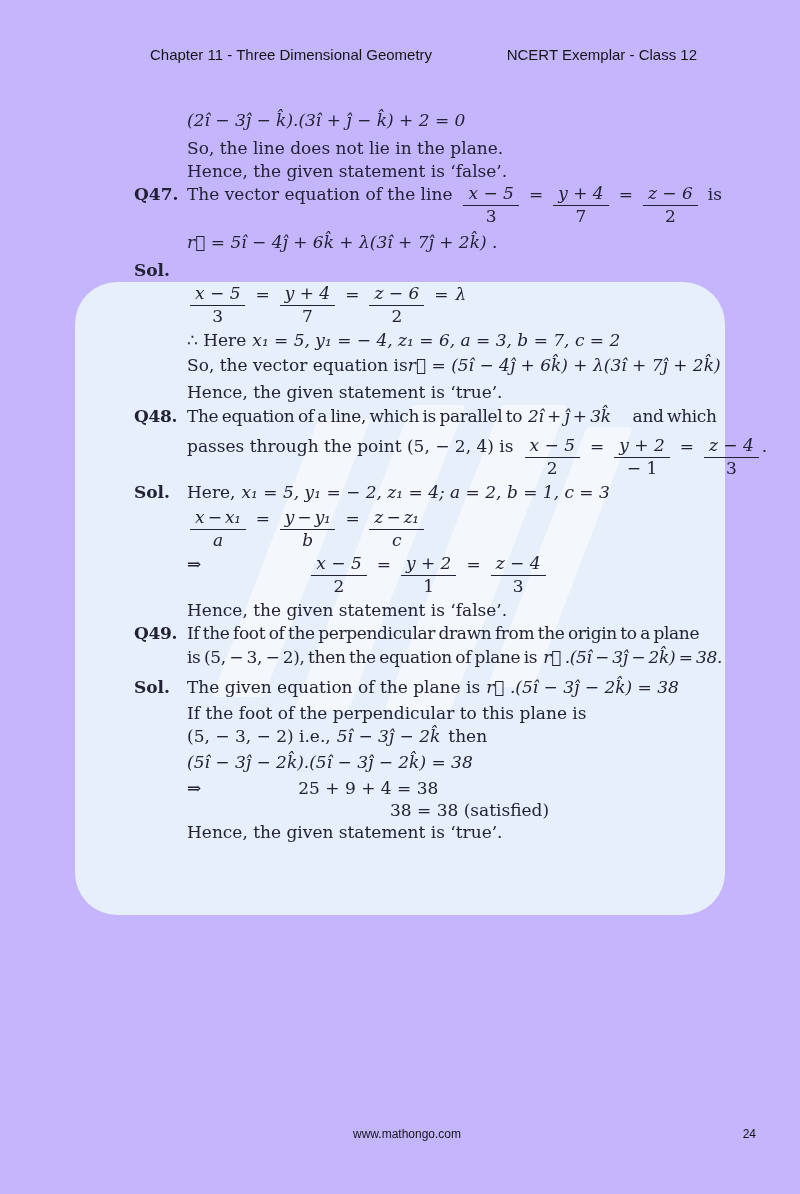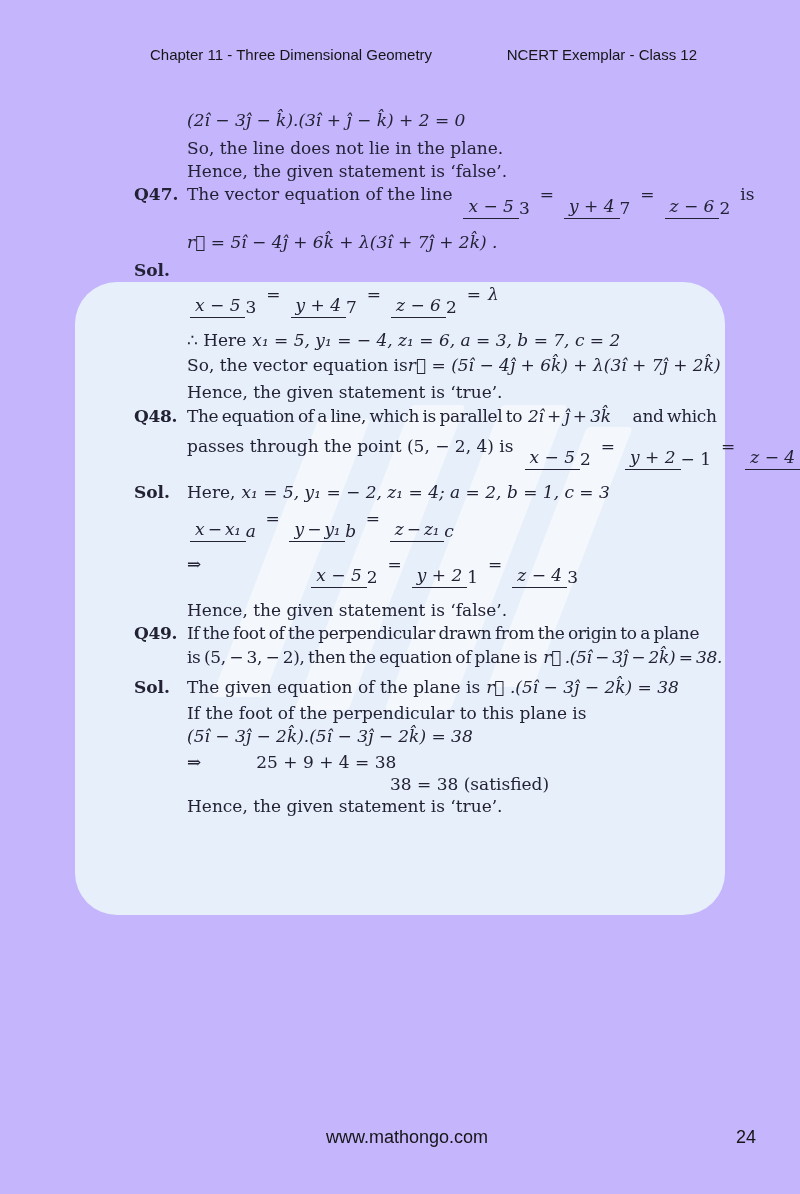--- a/index.html
+++ b/index.html
@@ -21,31 +21,31 @@
           font-size:15px;color:#151515;}
   .content{position:absolute;left:134px;top:110px;width:560px;}
   .line{position:relative;display:flex;white-space:nowrap;font-size:17px;}
   .ind{padding-left:53px;}
   .lbl{flex:0 0 53px;font-weight:bold;font-style:normal;}
   .math{font-style:italic;}
   .rm{font-style:normal;}
   .tight{letter-spacing:-0.35px;word-spacing:-1.6px;}
   .h22{height:22px}.h23{height:23px}.h24{height:24px}.h25{height:25px}.h26{height:26px}
   .h27{height:27px}.h28{height:28px}.h30{height:30px}.h46{height:46px}.h48{height:48px}
-  .frac{display:inline-flex;flex-direction:row;align-items:center;line-height:1.15;
+  .frac{display:inline-flex;flex-direction:column;align-items:center;line-height:1.15;
         margin:0 3px;font-size:17px;}
   .frac .num{display:block;padding:0 5px 1px;border-bottom:1.5px solid #222234;font-style:italic;}
   .frac .den{display:block;font-style:italic;padding-top:1px;}
   .frac .den.rm{font-style:normal;}
   .eq{margin:0 7px;font-style:normal;}
   .mr6{margin-right:6px}.mr7{}.mr8{margin-right:8px}
   .ml6{margin-left:22px}.ml7{margin-left:7px}.ml8{margin-left:8px}
-  .ml110{margin-left:110px}.ml123{margin-left:55px}.ml203{margin-left:203px}
+  .ml110{margin-left:110px}.ml123{margin-left:97px}.ml203{margin-left:203px}
   .footer{position:absolute;top:1127px;left:14px;right:0;height:18px;
-          font-family:"Liberation Sans",sans-serif;font-size:18px;color:#151515;}
+          font-family:"Liberation Sans",sans-serif;font-size:12px;color:#151515;}
   .footer .url{position:absolute;left:50%;transform:translateX(-50%);}
   .footer .page-num{position:absolute;right:44px;text-align:right;}
 </style>
 </head>
 <body>
 
 <div class="page">
 
   <div class="panel"></div>
 
@@ -207,20 +207,25 @@
 
     <div class="line h26">
       <b class="lbl">Sol.</b>
       <span class="mr6">The given equation of the plane is</span>
       <span class="math">r⃗ .(5î − 3ĵ − 2k̂) = 38</span>
     </div>
     <div class="line h23 ind">
       <span>If the foot of the perpendicular to this plane is</span>
     </div>
     <div class="line h26 ind">
+      <span class="rm mr6">(5, − 3, − 2) i.e.,</span>
+      <span class="math">5î − 3ĵ − 2k̂</span>
+      <span class="ml8">then</span>
+    </div>
+    <div class="line h26 ind">
       <span class="math">(5î − 3ĵ − 2k̂).(5î − 3ĵ − 2k̂) = 38</span>
     </div>
     <div class="line h22 ind">
       <span class="rm">⇒</span>
       <span class="ml123">25 + 9 + 4 = 38</span>
     </div>
     <div class="line h22 ind">
       <span class="ml203">38 = 38 (satisfied)</span>
     </div>
     <div class="line h24 ind">

